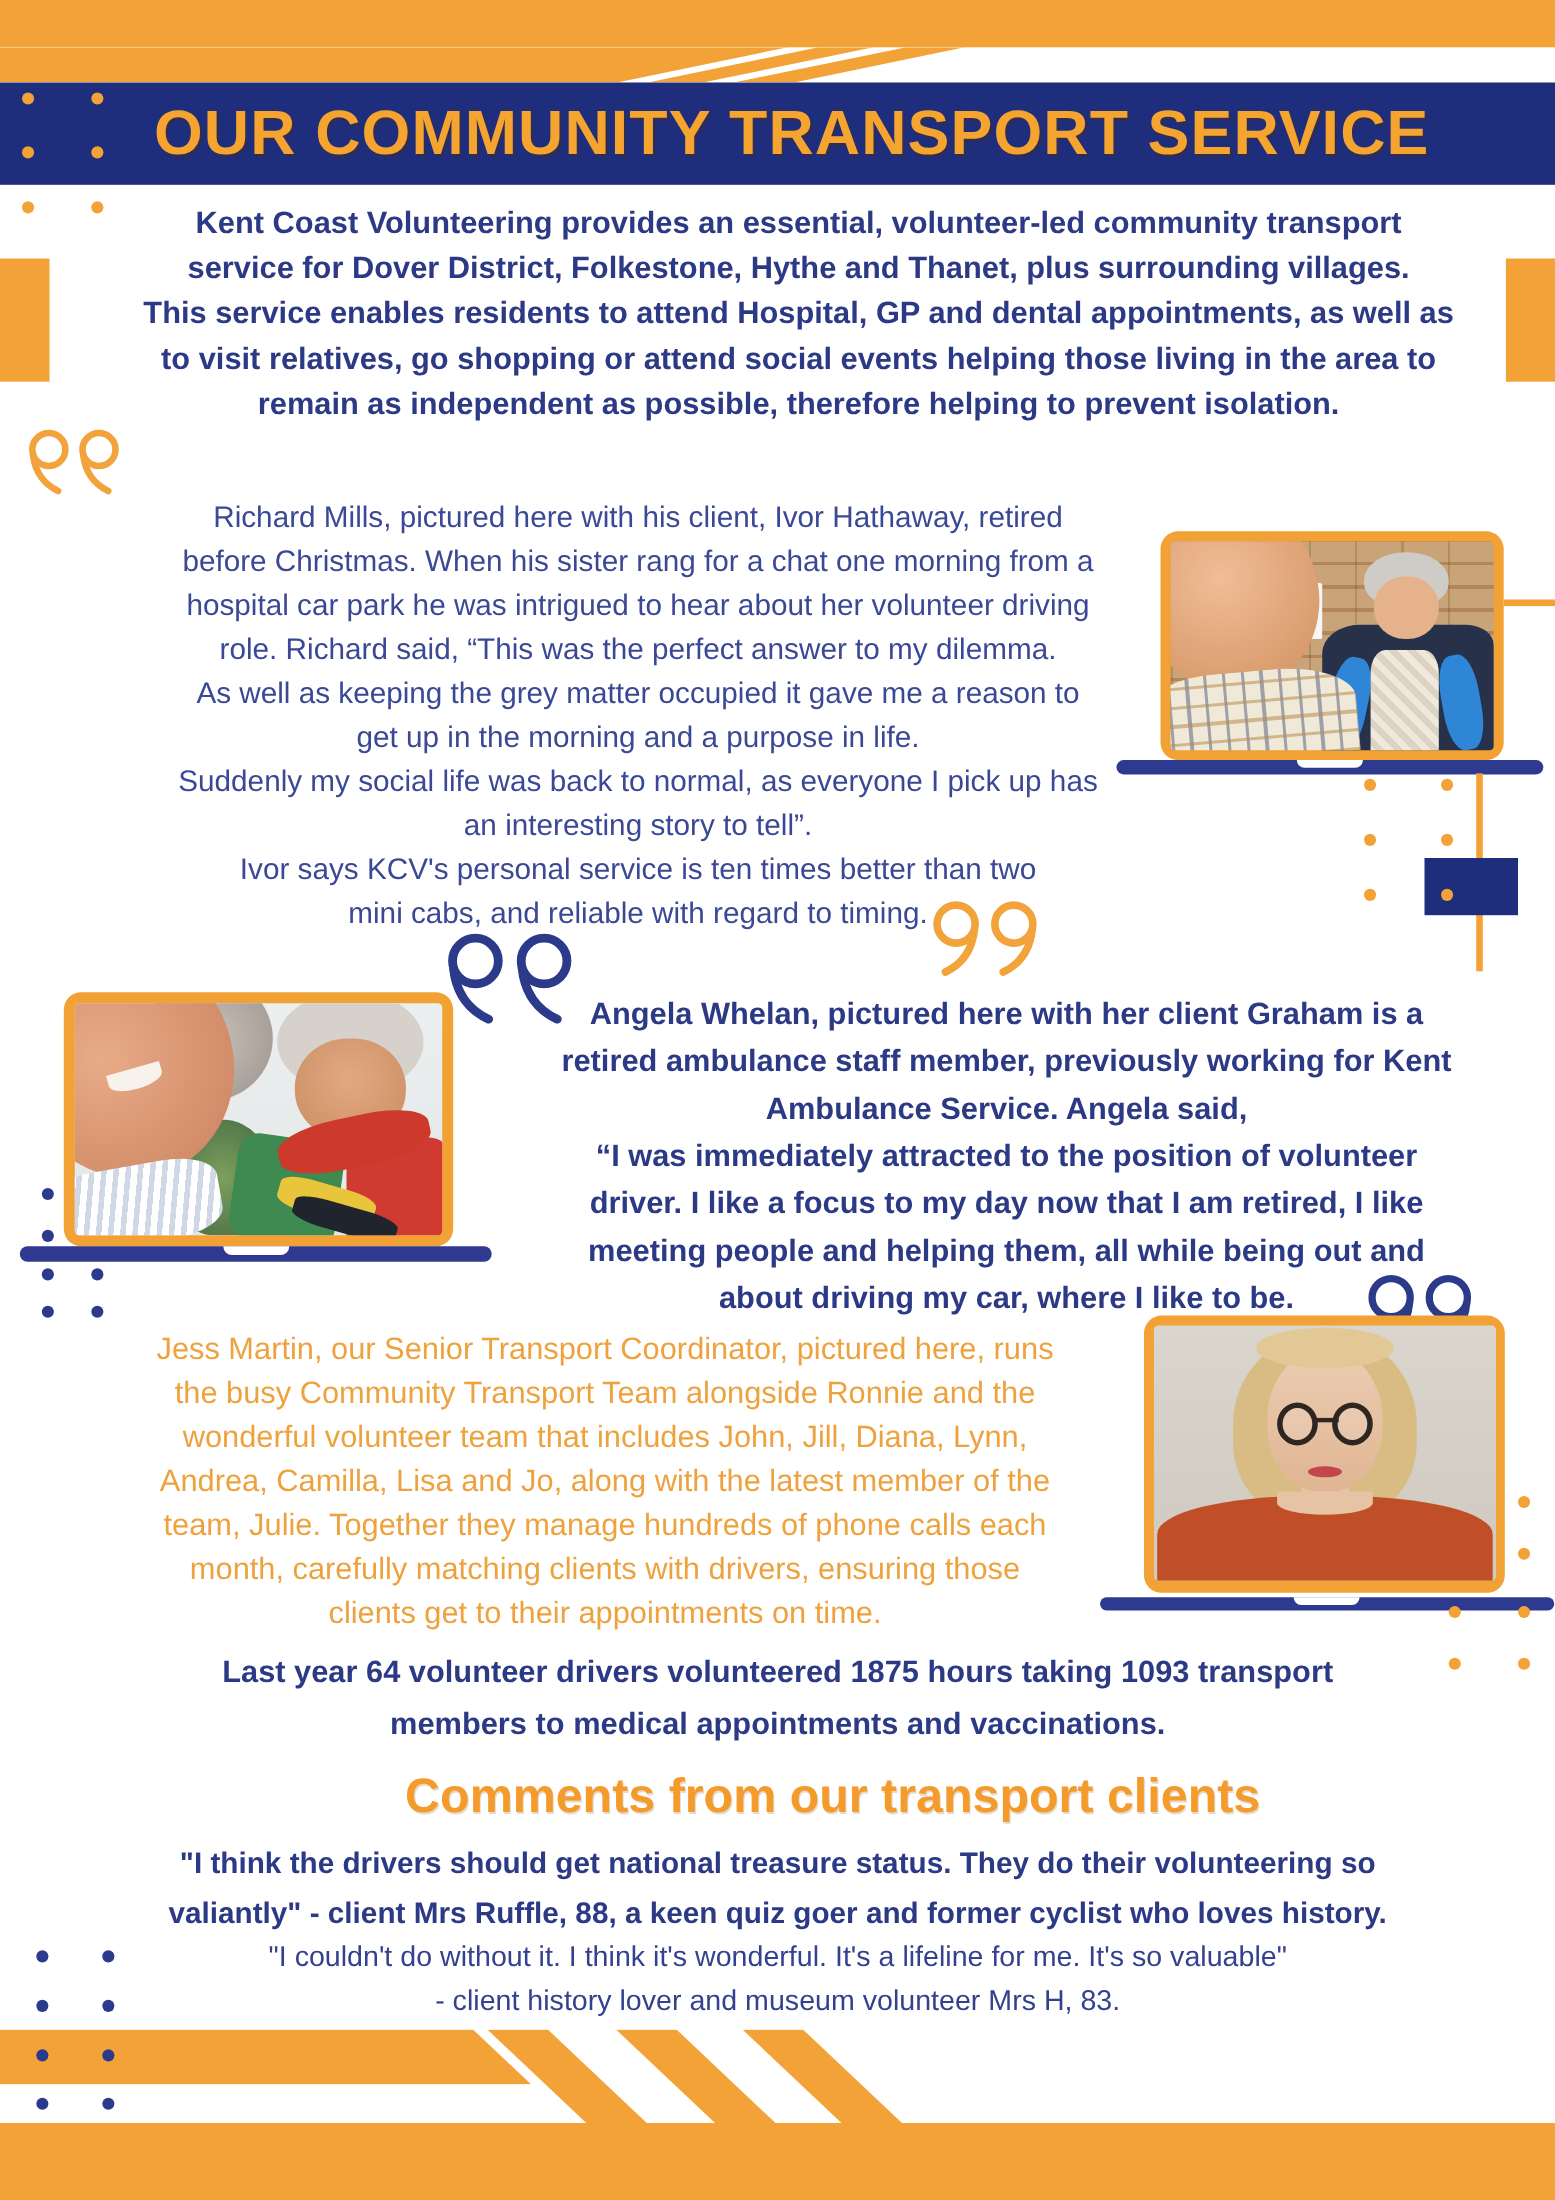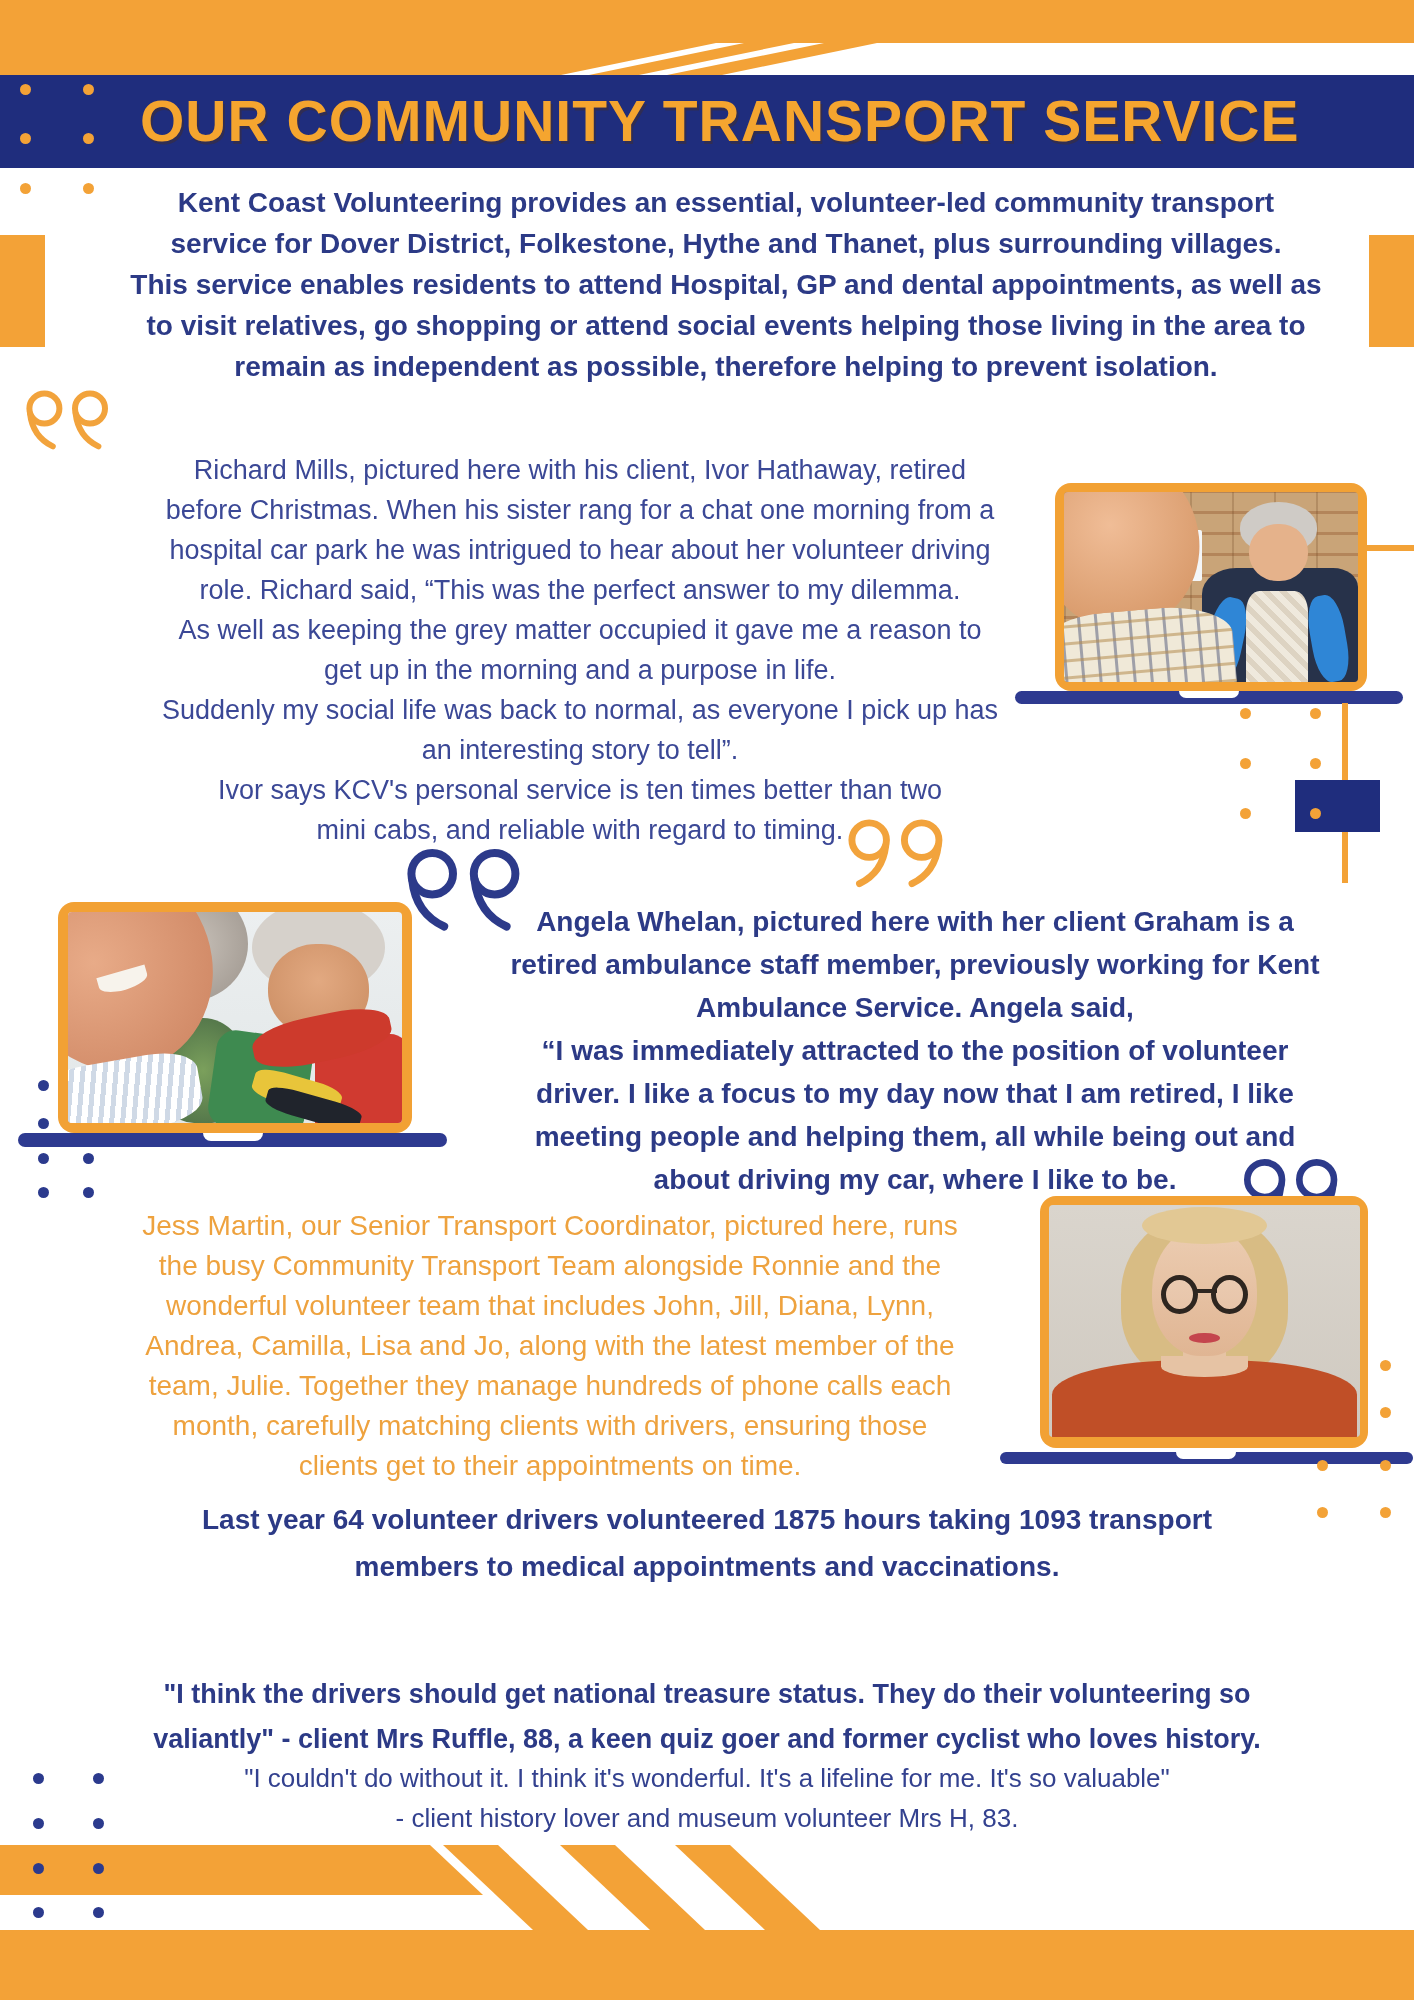--- a/index.html
+++ b/index.html
@@ -300,20 +300,21 @@
     <div class="dot o" style="left:1380px;top:1407px;"></div>
     <div class="dot o" style="left:1317px;top:1460px;"></div>
       <div class="dot o" style="left:1380px;top:1460px;"></div>
     <div class="dot o" style="left:1317px;top:1507px;"></div>
       <div class="dot o" style="left:1380px;top:1507px;"></div>
   </div>
 
   <div class="abs stats preline">Last year 64 volunteer drivers volunteered 1875 hours taking 1093 transport
 members to medical appointments and vaccinations.</div>
 
+  <div class="abs comments-heading">Comments from our transport clients</div>
   <div class="abs quote1 preline">"I think the drivers should get national treasure status. They do their volunteering so
 valiantly" - client Mrs Ruffle, 88, a keen quiz goer and former cyclist who loves history.</div>
   <div class="abs quote2 preline">"I couldn't do without it. I think it's wonderful. It's a lifeline for me. It's so valuable"
 - client history lover and museum volunteer Mrs H, 83.</div>
 
   <div>
     <div class="dot n" style="left:33px;top:1773px;"></div>
       <div class="dot n" style="left:93px;top:1773px;"></div>
     <div class="dot n" style="left:33px;top:1818px;"></div>
       <div class="dot n" style="left:93px;top:1818px;"></div>

